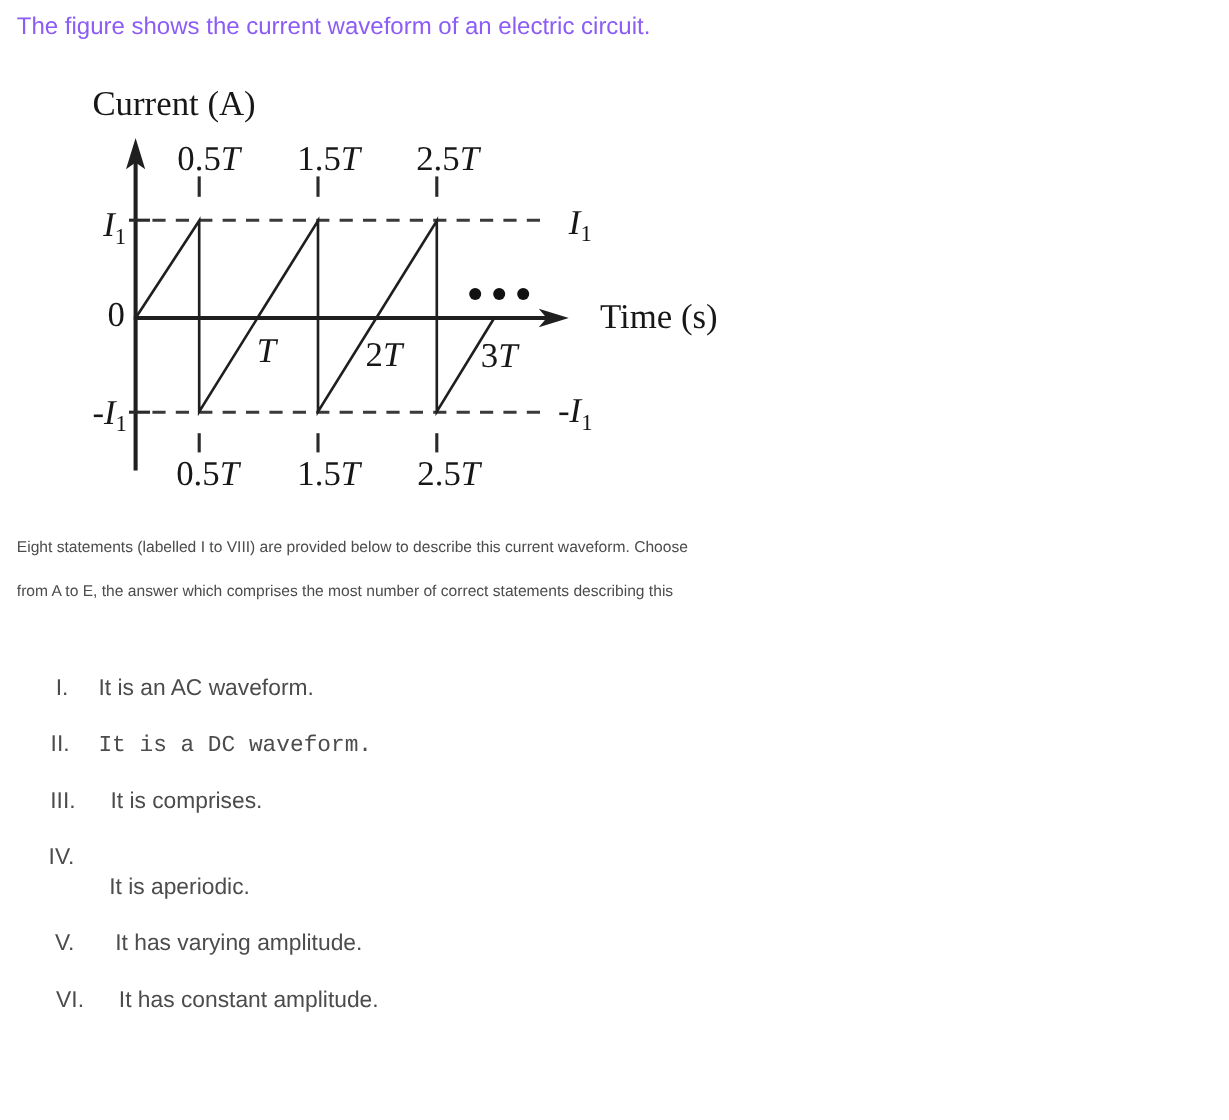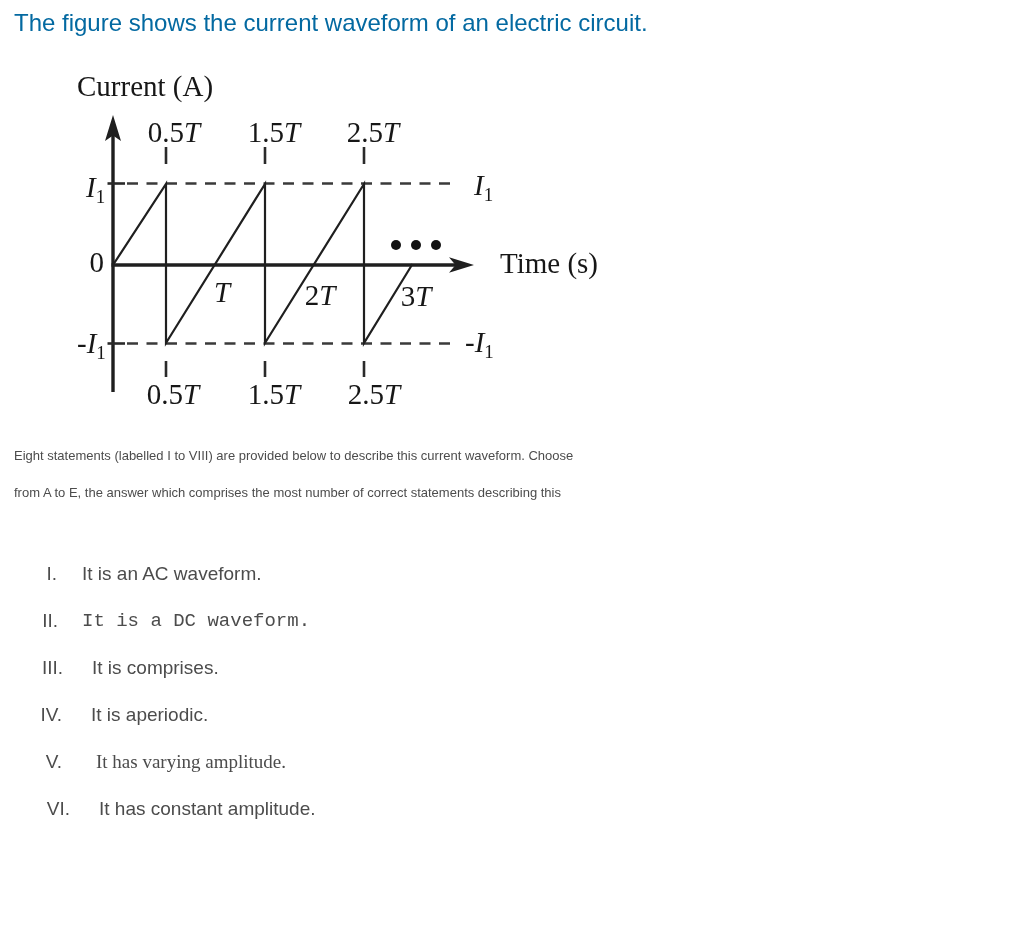--- a/index.html
+++ b/index.html
@@ -8,23 +8,23 @@
     width: 1024px;
     height: 933px;
     background: #ffffff;
     font-family: "Liberation Sans", sans-serif;
     overflow: hidden;
   }
   .intro {
     position: absolute;
     left: 14px;
     top: 11px;
-    font-size: 24px;
+    font-size: 20px;
     line-height: 23px;
-    color: #0369a1;
+    color: #8b5cf6;
   }
   .figure-svg {
     position: absolute;
     left: 0;
     top: 60px;
   }
   .fig-text {
     font-family: "Liberation Serif", serif;
     font-size: 29px;
     fill: #171717;
@@ -51,22 +51,22 @@
     top: 562px;
     width: 620px;
     font-size: 19px;
     color: #4c4c4c;
   }
   .s-row { display: flex; line-height: 24px; margin-bottom: 23px; }
   .s-marker { flex: none; text-align: right; }
   .r1 .s-marker { width: 57px; } .r1 .s-text { margin-left: 25px; }
   .r2 .s-marker { width: 58px; } .r2 .s-text { margin-left: 24px; font-family: Liberation Mono, monospace; }
   .r3 .s-marker { width: 63px; } .r3 .s-text { margin-left: 29px; }
-  .r4 .s-marker { width: 62px; } .r4 .s-text { margin-left: 29px; }
-  .r5 .s-marker { width: 62px; } .r5 .s-text { margin-left: 34px; font-family: Liberation Serif, serif; }
+  .r4 .s-marker { width: 62px; } .r4 .s-text { margin-left: 29px; margin-top: 25px; }
+  .r5 .s-marker { width: 62px; } .r5 .s-text { margin-left: 34px; }
   .r6 .s-marker { width: 70px; } .r6 .s-text { margin-left: 29px; }
   .r7 .s-marker { width: 70px; } .r7 .s-text { margin-left: 28px; }
   .r8 .s-marker { width: 73px; } .r8 .s-text { margin-left: 25px; }
 </style>
 </head>
 <body>
 
 <div class="page">
 
   <div class="intro">The figure shows the current waveform of an electric circuit.</div>

